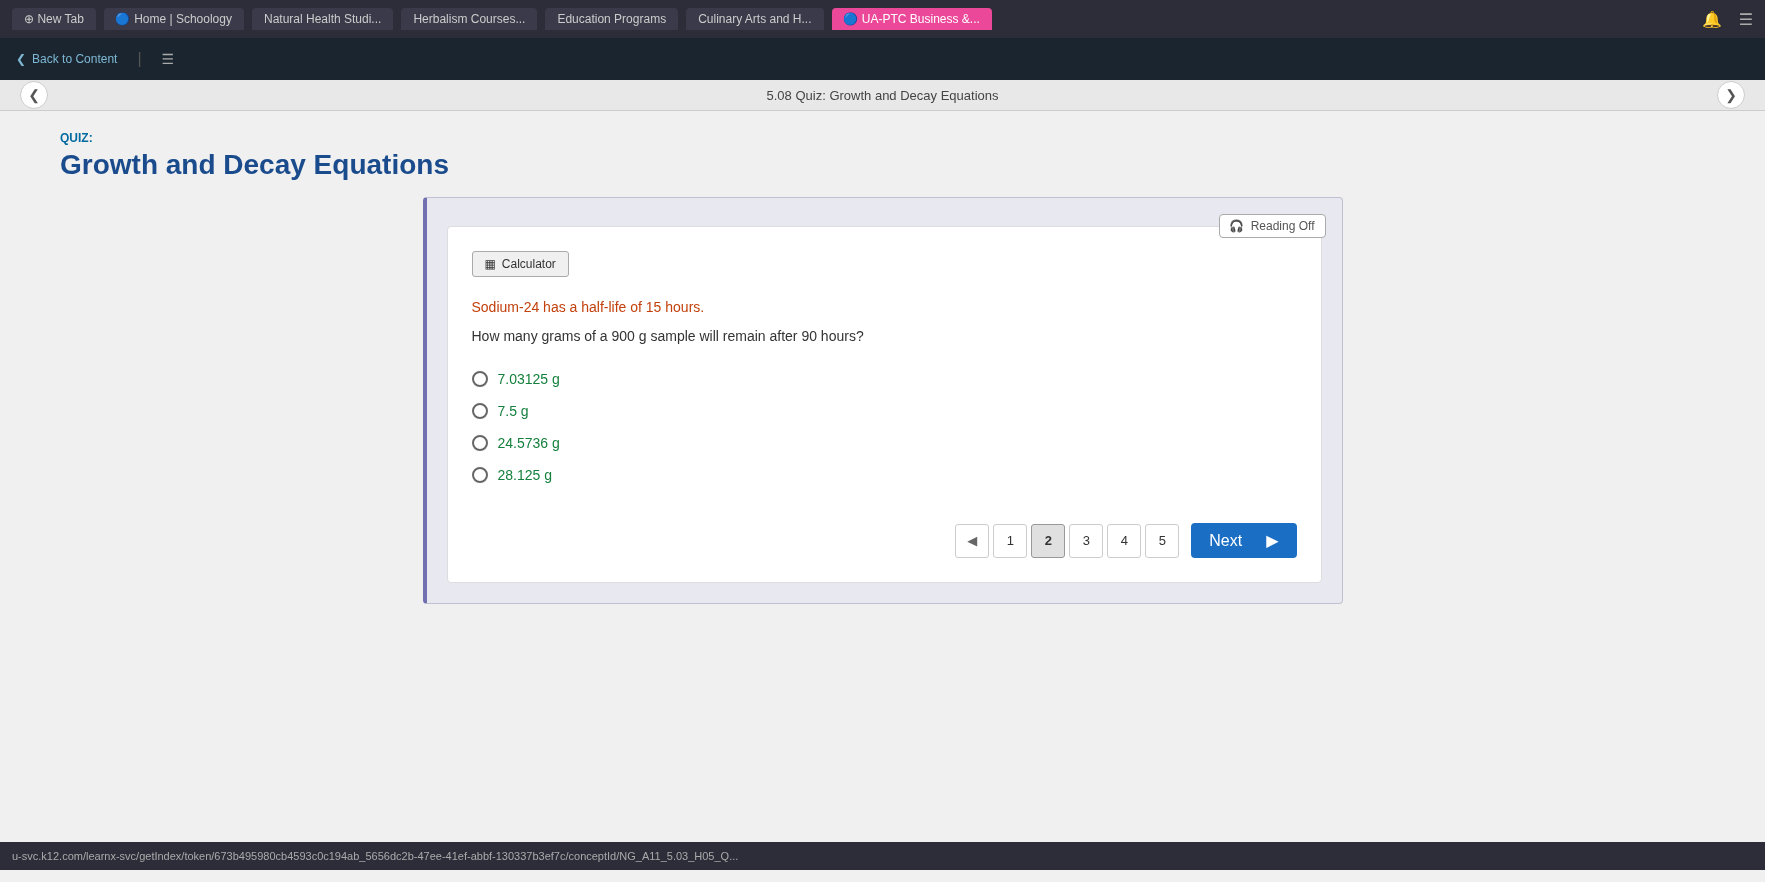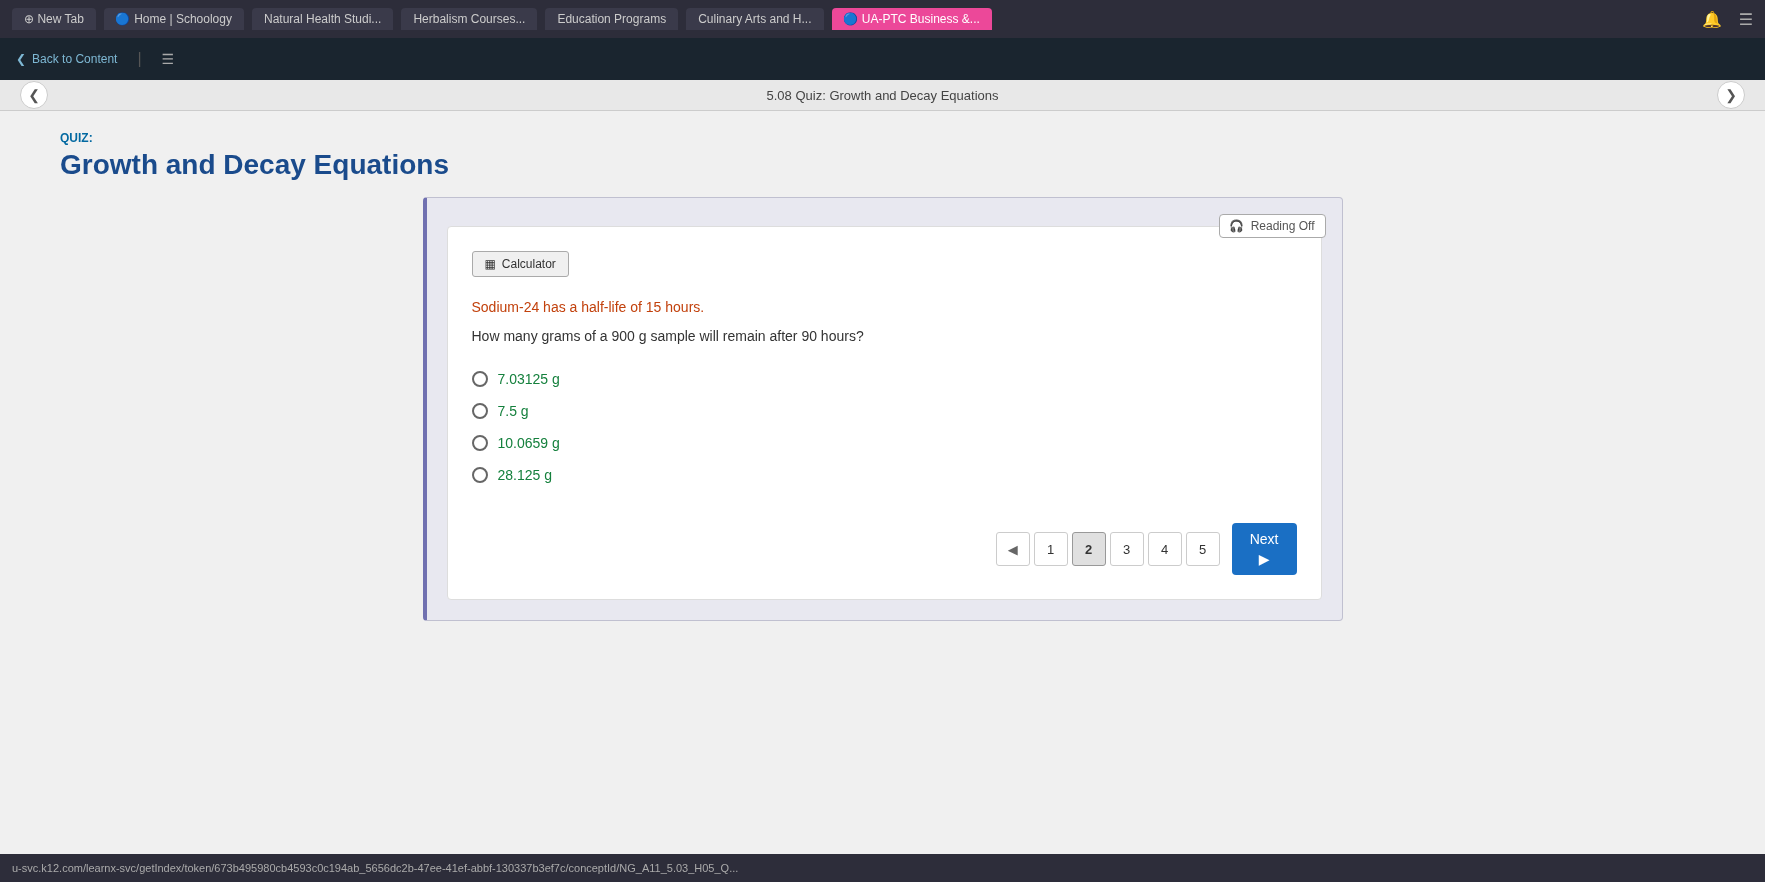--- a/index.html
+++ b/index.html
@@ -220,34 +220,33 @@
     }
     .page-btn.arrow {
       color: #666;
     }
     .next-btn {
       background: #1a6fc4;
       color: white;
       border: none;
       border-radius: 4px;
       padding: 8px 18px;
-      font-size: 14px;
-      cursor: pointer;
-      display: flex;
-      align-items: center;
-      gap: 4px;
+      font-size: 16px;
+      cursor: pointer;
+      display: flex;
+      align-items: center;
+      gap: 24px;
       margin-left: 8px;
-      flex-direction: column;
     }
 
     
     .status-bar {
       background: #2d2d3a;
       position: fixed;
-      bottom: 0;
+      bottom: 12px;
       left: 0;
       right: 0;
       height: 28px;
       display: flex;
       align-items: center;
       padding: 0 12px;
     }
     .status-url {
       color: #aaa;
       font-size: 11px;
@@ -331,21 +330,21 @@
         <label class="answer-choice">
           <div class="radio-btn"></div>
           <span class="answer-label">7.03125 g</span>
         </label>
         <label class="answer-choice">
           <div class="radio-btn"></div>
           <span class="answer-label">7.5 g</span>
         </label>
         <label class="answer-choice">
           <div class="radio-btn"></div>
-          <span class="answer-label">10.0659 g</span>
+          <span class="answer-label">24.5736 g</span>
         </label>
         <label class="answer-choice">
           <div class="radio-btn"></div>
           <span class="answer-label">28.125 g</span>
         </label>
       </div>
 
       
       <div class="pagination-container">
         <button class="page-btn arrow">◀</button>

